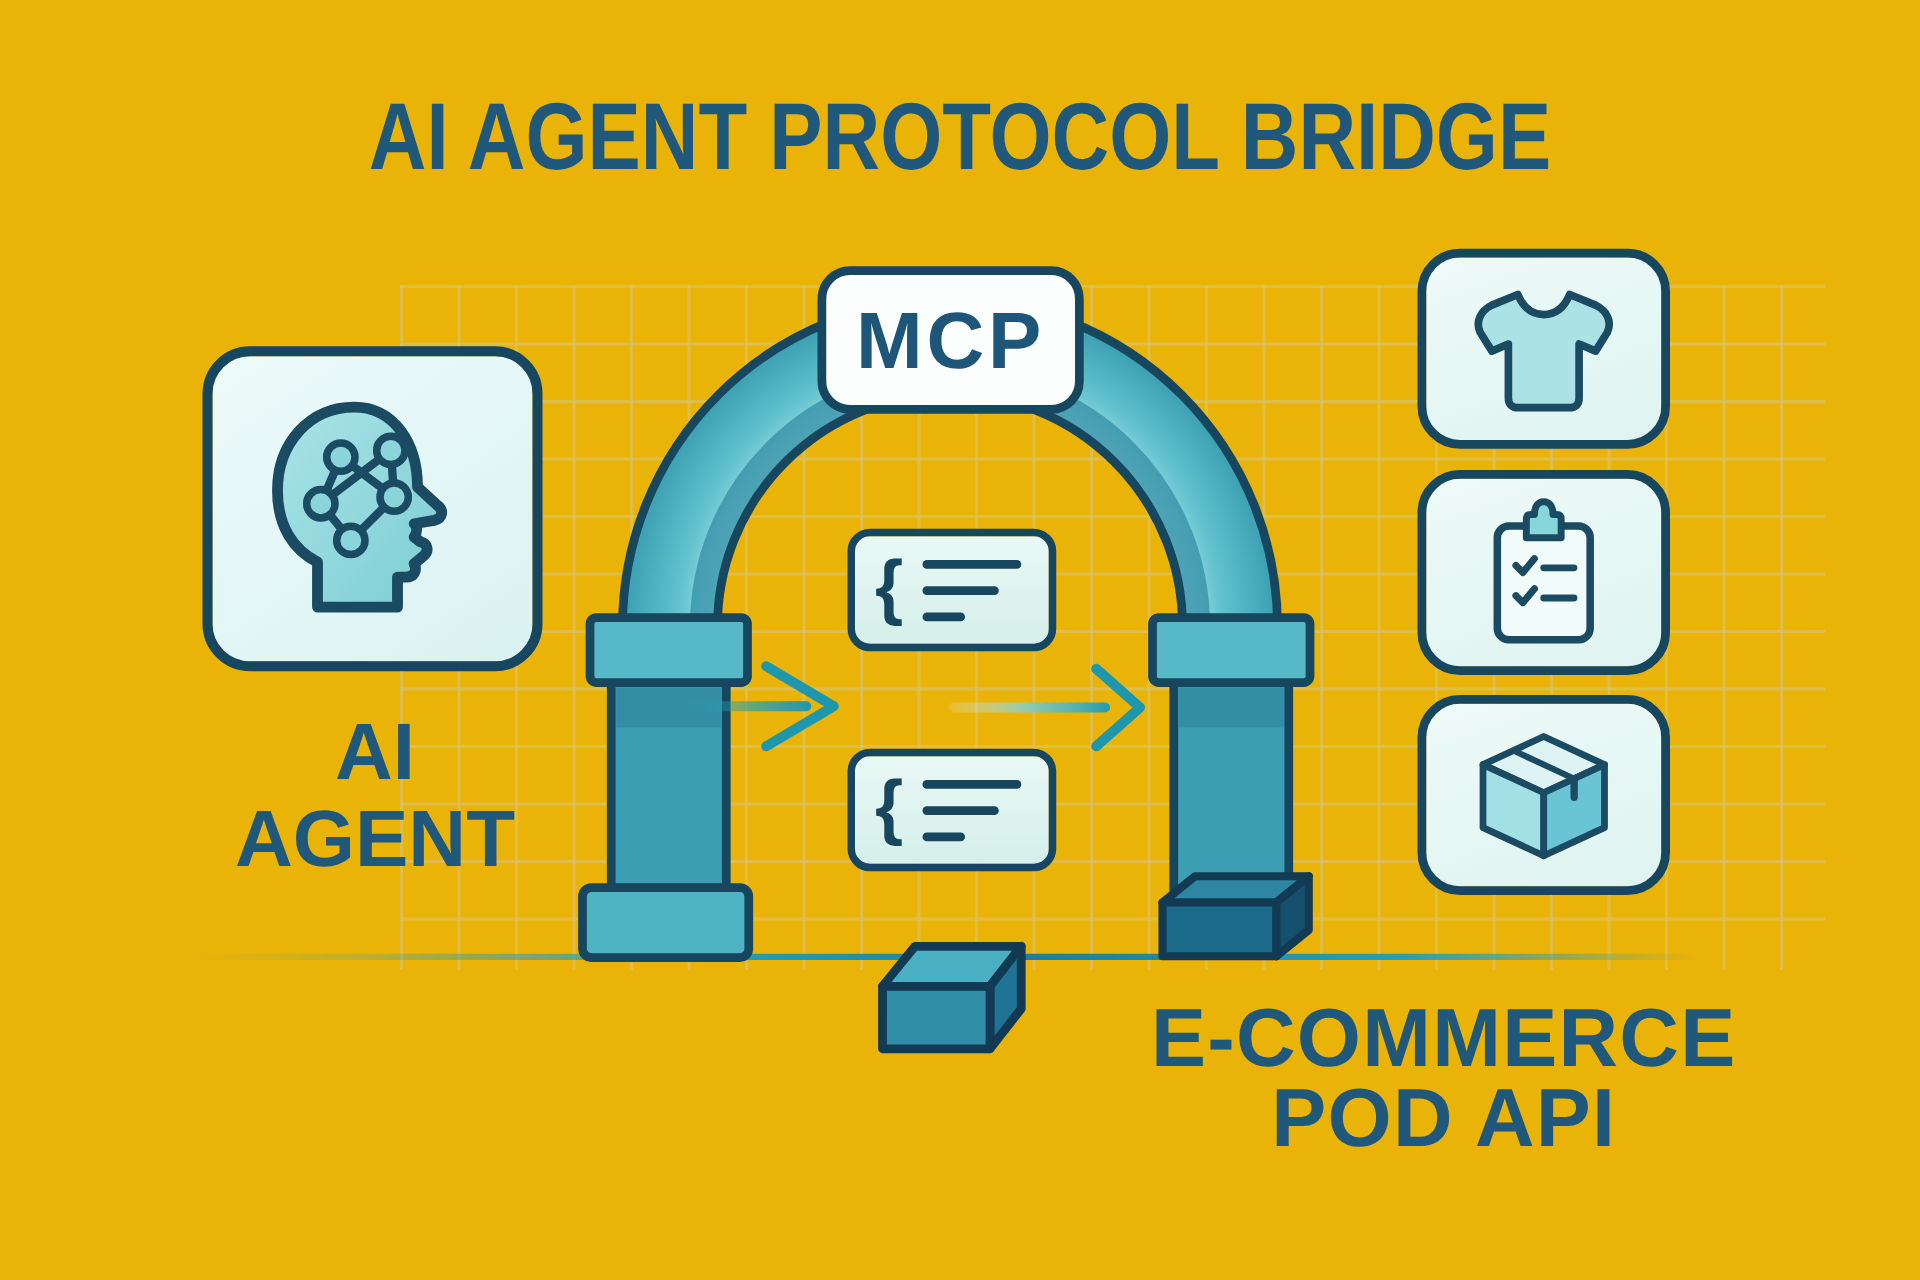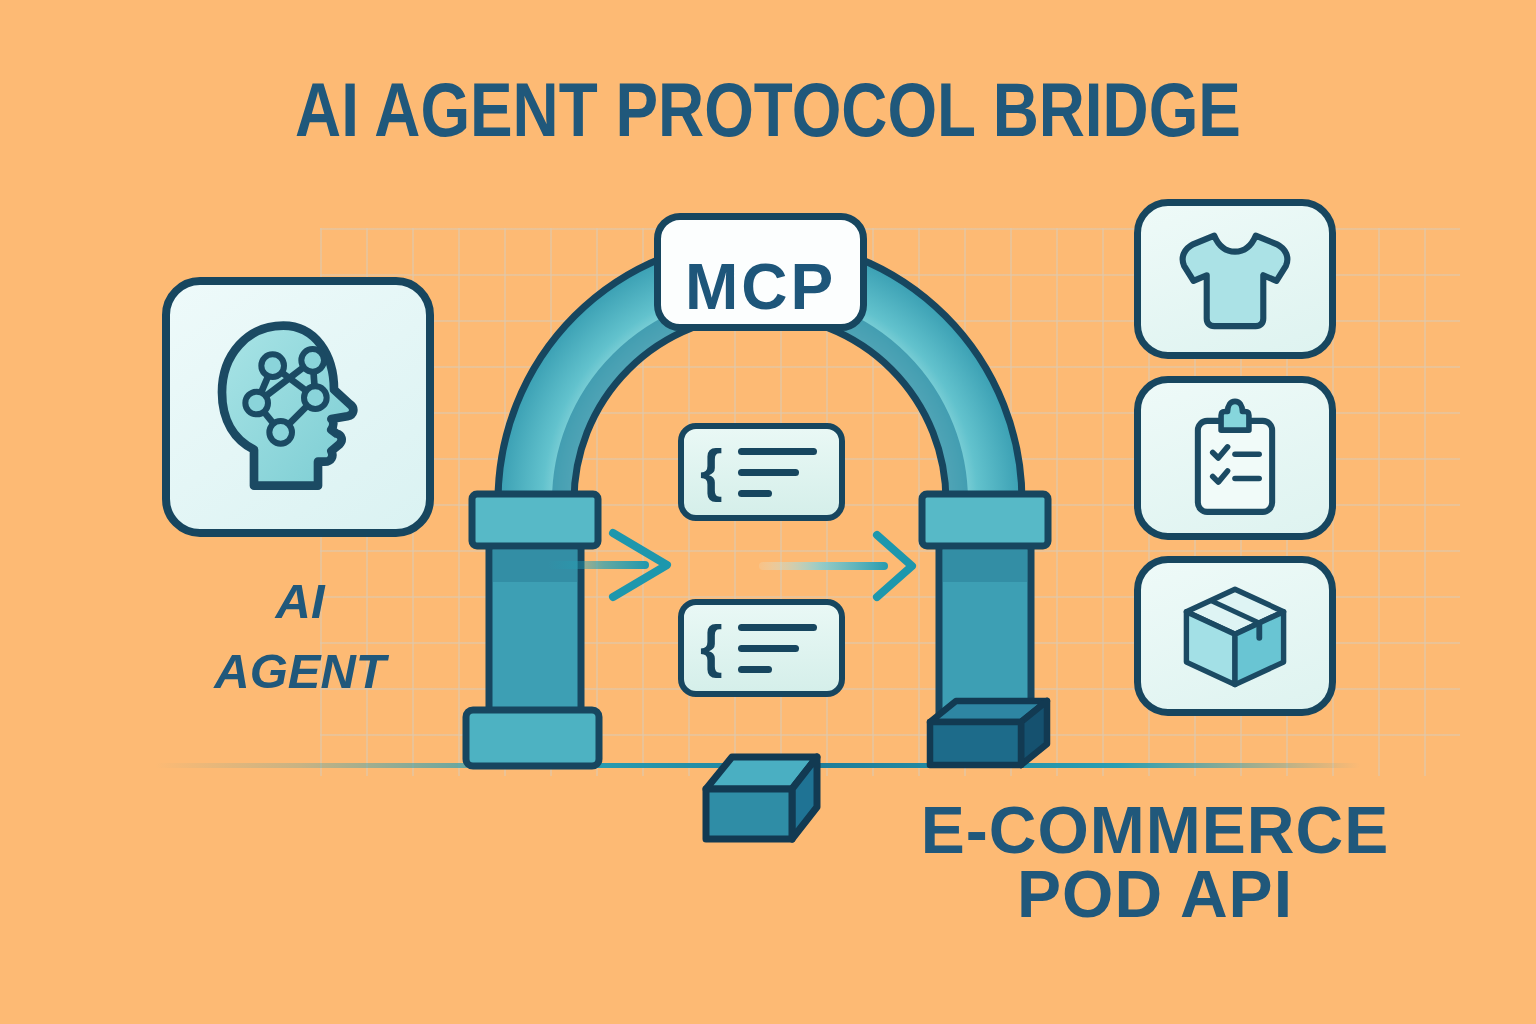--- a/index.html
+++ b/index.html
@@ -1,19 +1,19 @@
 <!DOCTYPE html>
 <html><head>
 <meta charset="utf-8">
 <style>
   html, body { margin: 0; padding: 0; background: #e9ecef; }
   #canvas {
     position: relative;
     width: 1536px; height: 1024px;
-    background: #fdba74;
+    background: #eab308;
     overflow: hidden;
     font-family: "Liberation Sans", "DejaVu Sans", sans-serif;
     -webkit-font-smoothing: antialiased;
   }
   .grid-overlay {
     position: absolute; left: 320px; top: 228px; width: 1140px; height: 548px;
     background-image:
       linear-gradient(to right, rgba(195,214,228,0.55) 2px, transparent 2px),
       linear-gradient(to bottom, rgba(195,214,228,0.55) 2px, transparent 2px);
     background-size: 46px 46px;
@@ -33,21 +33,21 @@
     font-size: 76px; font-weight: bold; color: #20587b;
     transform: scaleX(0.84); transform-origin: 50% 50%;
     white-space: nowrap;
   }
   #scene { position: absolute; left: 440px; top: 230px; }
   .mcp-badge {
     position: absolute; left: 654px; top: 213px; width: 213px; height: 118px;
     box-sizing: border-box;
     background: #fcfefe;
     border: 7px solid #17465f; border-radius: 26px;
-    display: flex; align-items: flex-end; justify-content: center;
+    display: flex; align-items: center; justify-content: center;
   }
   .mcp-badge span {
     font-size: 64px; font-weight: bold; color: #1e567a; letter-spacing: 3px;
   }
   .msg-card {
     position: absolute; left: 678px; width: 167px; height: 98px;
     box-sizing: border-box;
     background: linear-gradient(180deg, #e9f8f5, #d5efea);
     border: 6px solid #17465f; border-radius: 18px;
     display: flex; align-items: center; gap: 15px;
@@ -68,21 +68,21 @@
     position: absolute; left: 162px; top: 277px; width: 272px; height: 260px;
     box-sizing: border-box;
     background: linear-gradient(145deg, #eefafa, #daf2f2);
     border: 8px solid #17465f; border-radius: 38px;
     display: flex; align-items: center; justify-content: center;
   }
   .side-label {
     position: absolute; text-align: center;
     font-weight: bold; color: #20587b; white-space: nowrap;
   }
-  .ai-label   { left: 120px; top: 566px; width: 360px; font-size: 49px; line-height: 70px; font-style: italic; }
+  .ai-label   { left: 120px; top: 566px; width: 360px; font-size: 64px; line-height: 70px; }
   .ecom-label { left: 905px; top: 798px; width: 500px; font-size: 66px; line-height: 64px; letter-spacing: 1px; }
   .icon-card {
     position: absolute; left: 1134px; width: 202px;
     box-sizing: border-box;
     background: linear-gradient(160deg, #eefaf8, #def3f0);
     border: 7px solid #17465f; border-radius: 34px;
     display: flex; align-items: center; justify-content: center;
   }
   .icon-card.c1 { top: 199px; height: 160px; }
   .icon-card.c2 { top: 376px; height: 164px; }

